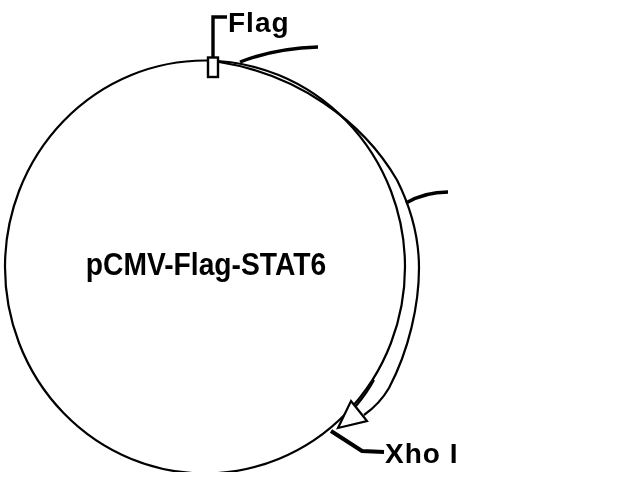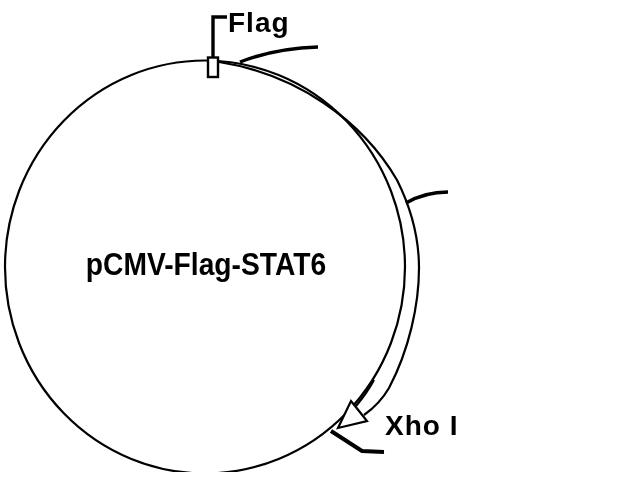--- a/index.html
+++ b/index.html
@@ -25,21 +25,21 @@
     font-weight: bold;
     color: #000000;
     font-size: 28px;
     line-height: 1;
     letter-spacing: 1px;
     white-space: nowrap;
   }
   .lbl-flag  { left: 228px; top: 9px;  }
   .lbl-ecor1 { left: 308px; top: 35px; }
   .lbl-stat6 { left: 450px; top: 179px;}
-  .lbl-xho1  { left: 385px; top: 412px;}
+  .lbl-xho1  { left: 385px; top: 440px;}
   .lbl-title {
     left: 206px;
     top: 249px;
     font-size: 31px;
     letter-spacing: 0;
     transform: translateX(-50%) scaleX(0.91);
     transform-origin: center top;
   }
 </style>
 </head>

